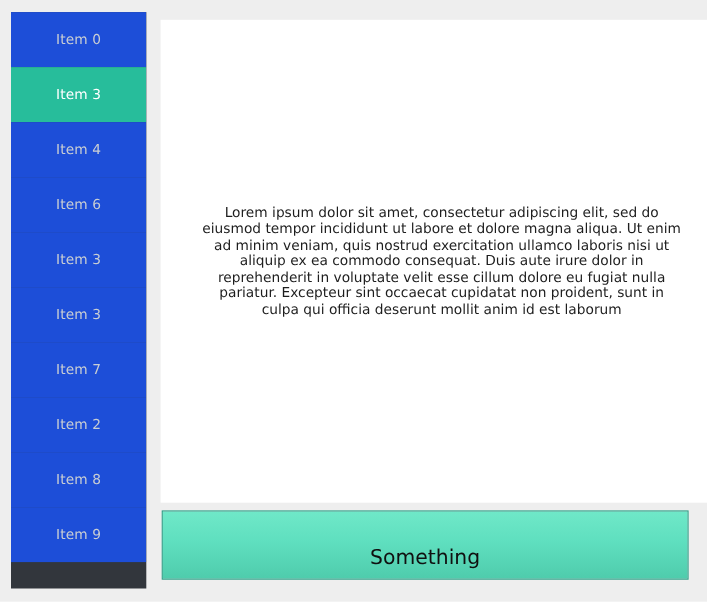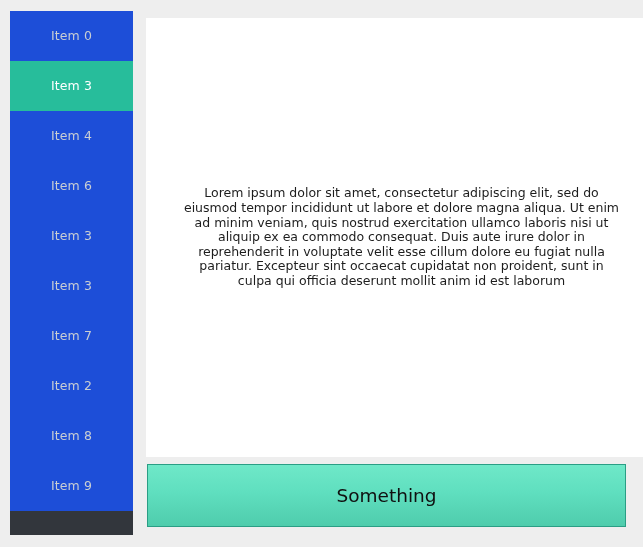--- a/index.html
+++ b/index.html
@@ -82,21 +82,21 @@
     width: 479px;
     height: 63px;
     box-sizing: border-box;
     border: 1px solid #2a9e85;
     background: linear-gradient(to bottom, #6fe8c8 0%, #5fdfbf 45%, #4fccac 100%);
     color: #101010;
     font-family: "DejaVu Sans", "Liberation Sans", sans-serif;
     font-size: 18.5px;
     text-align: center;
     line-height: 61px;
-    padding: 0;
+    padding: 12px;
     cursor: pointer;
     user-select: none;
   }
 </style>
 </head>
 <body>
 
 <div id="app-root">
 
   <div id="sidebar">

